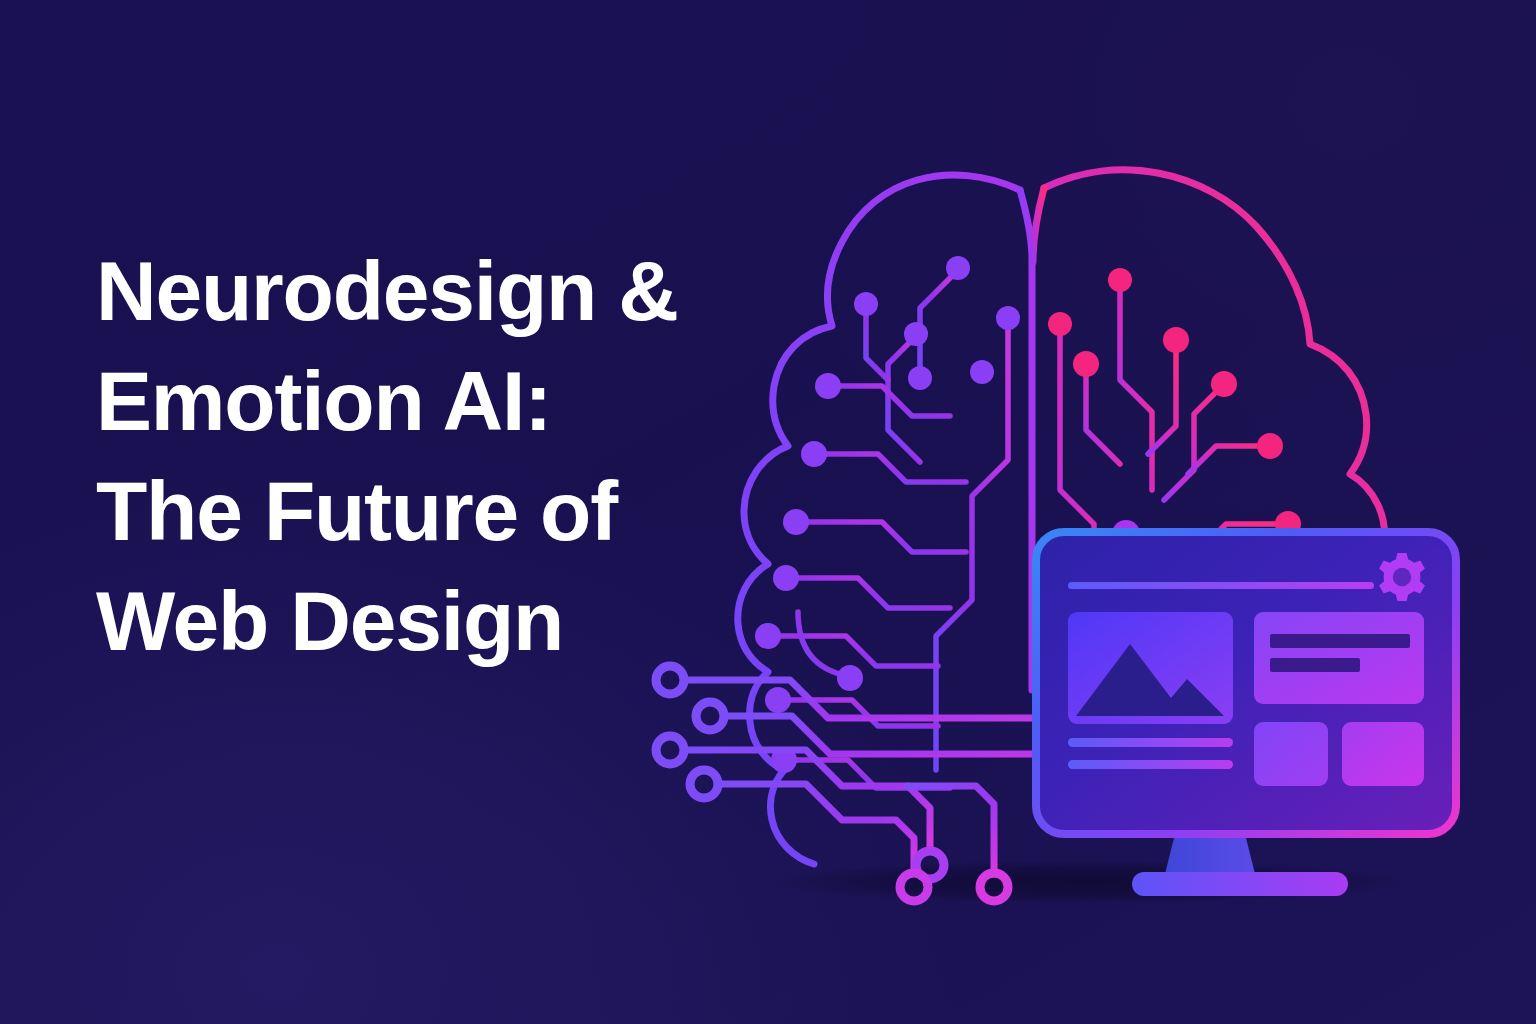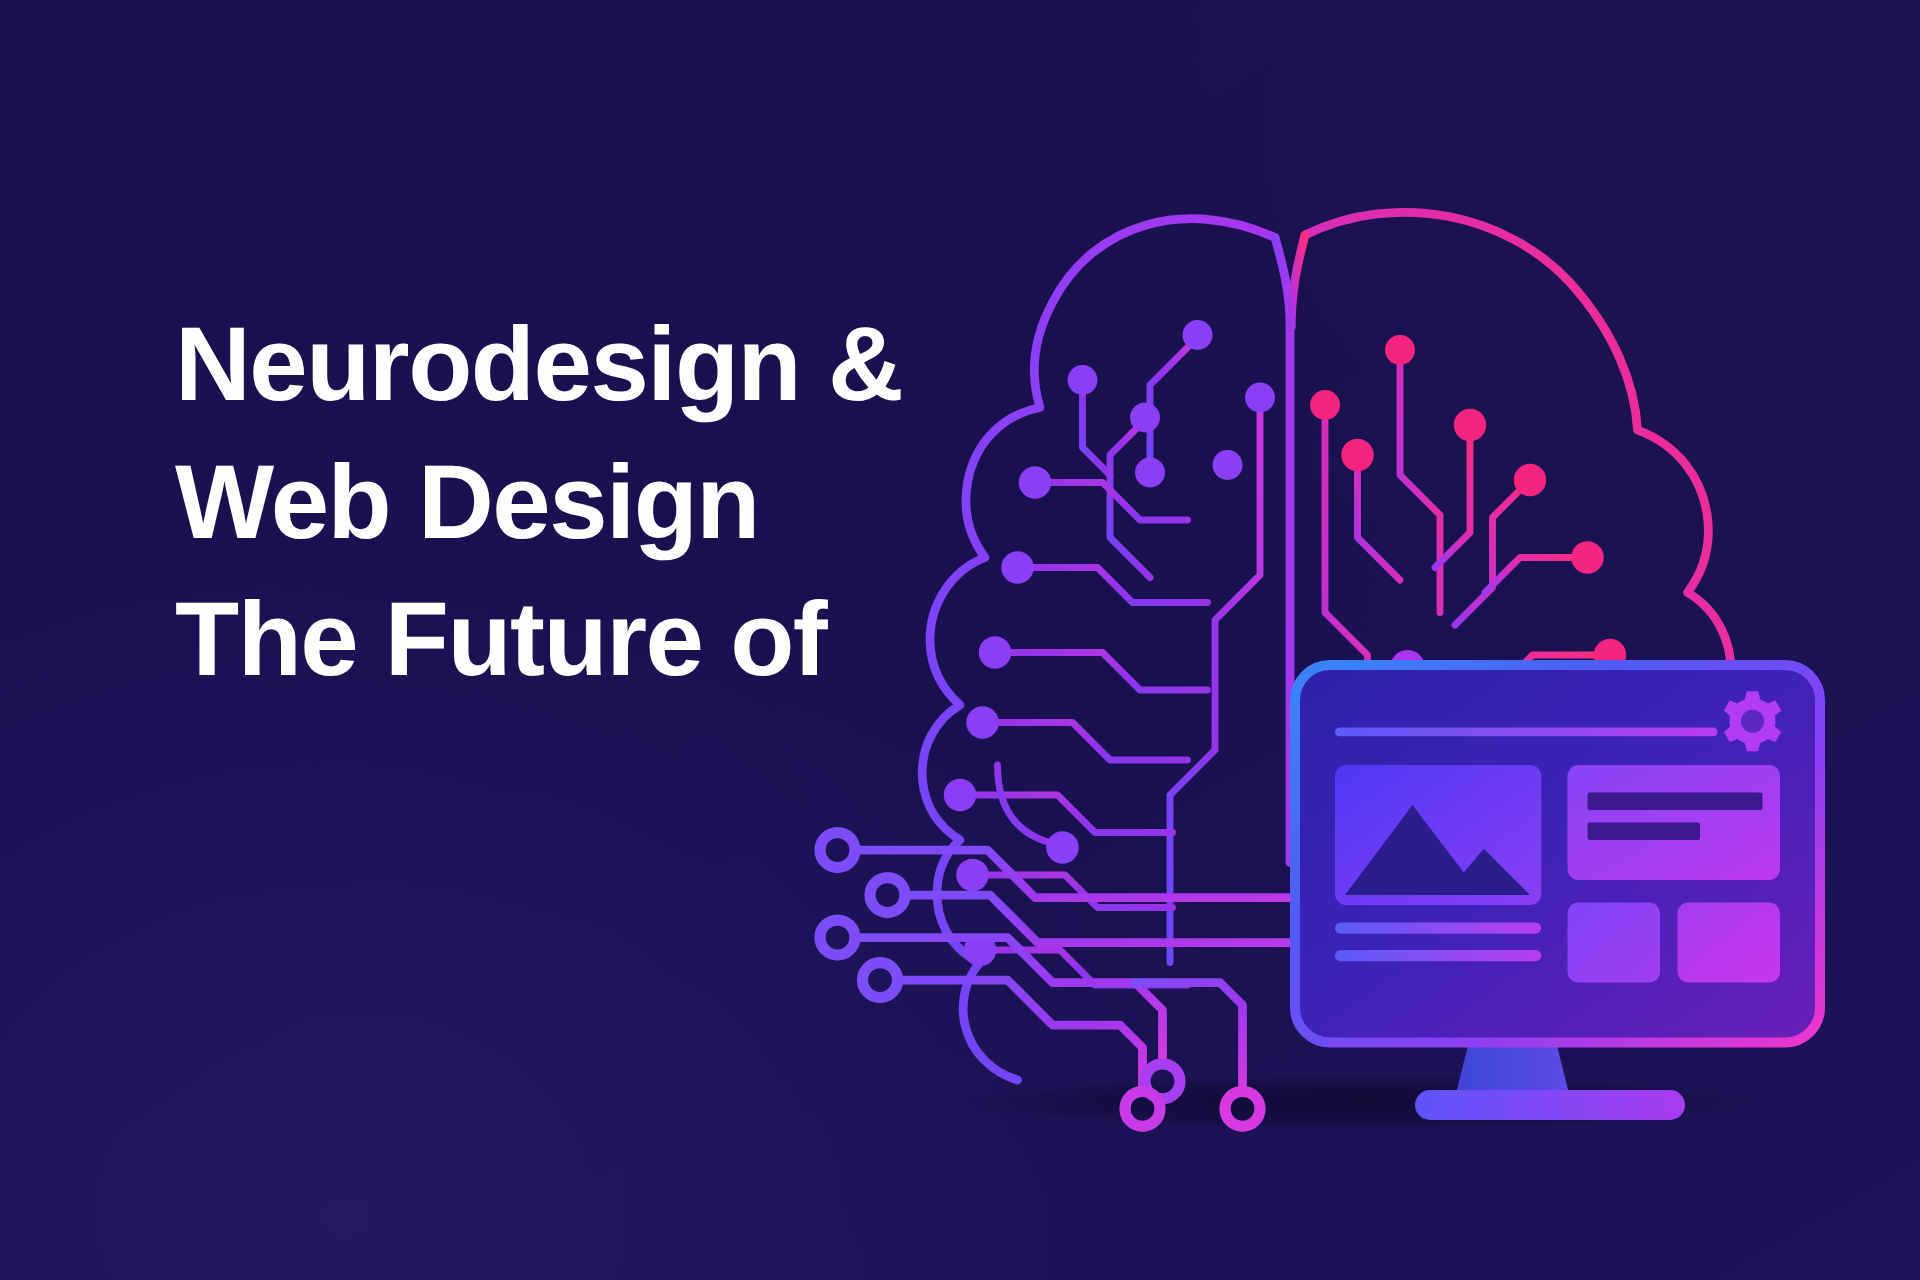--- a/index.html
+++ b/index.html
@@ -35,21 +35,20 @@
     z-index: 6;
   }
   .title-line {
     display: block;
     color: #ffffff;
     font-size: 84px;
     line-height: 110px;
     font-weight: 700;
     letter-spacing: -1.2px;
     white-space: nowrap;
-    margin-left: 44px;
   }
 
   
   #artwork {
     position: absolute;
     left: 620px;
     top: 130px;
     width: 880px;
     height: 790px;
   }
@@ -308,17 +307,18 @@
         </g>
 
         <rect x="634" y="592" width="74" height="64" rx="9" fill="url(#gCardSmL)"></rect>
         <rect x="722" y="592" width="82" height="64" rx="9" fill="url(#gCardSmR)"></rect>
       </g>
     </svg>
   </div>
 
   <div id="title-block">
     <span class="title-line">Neurodesign &amp;</span>
+    <span class="title-line">Emotion AI:</span>
+    <span class="title-line">The Future of</span>
     <span class="title-line">Web Design</span>
-    <span class="title-line">The Future of</span>
   </div>
 
 </div>
 
 </body></html>

